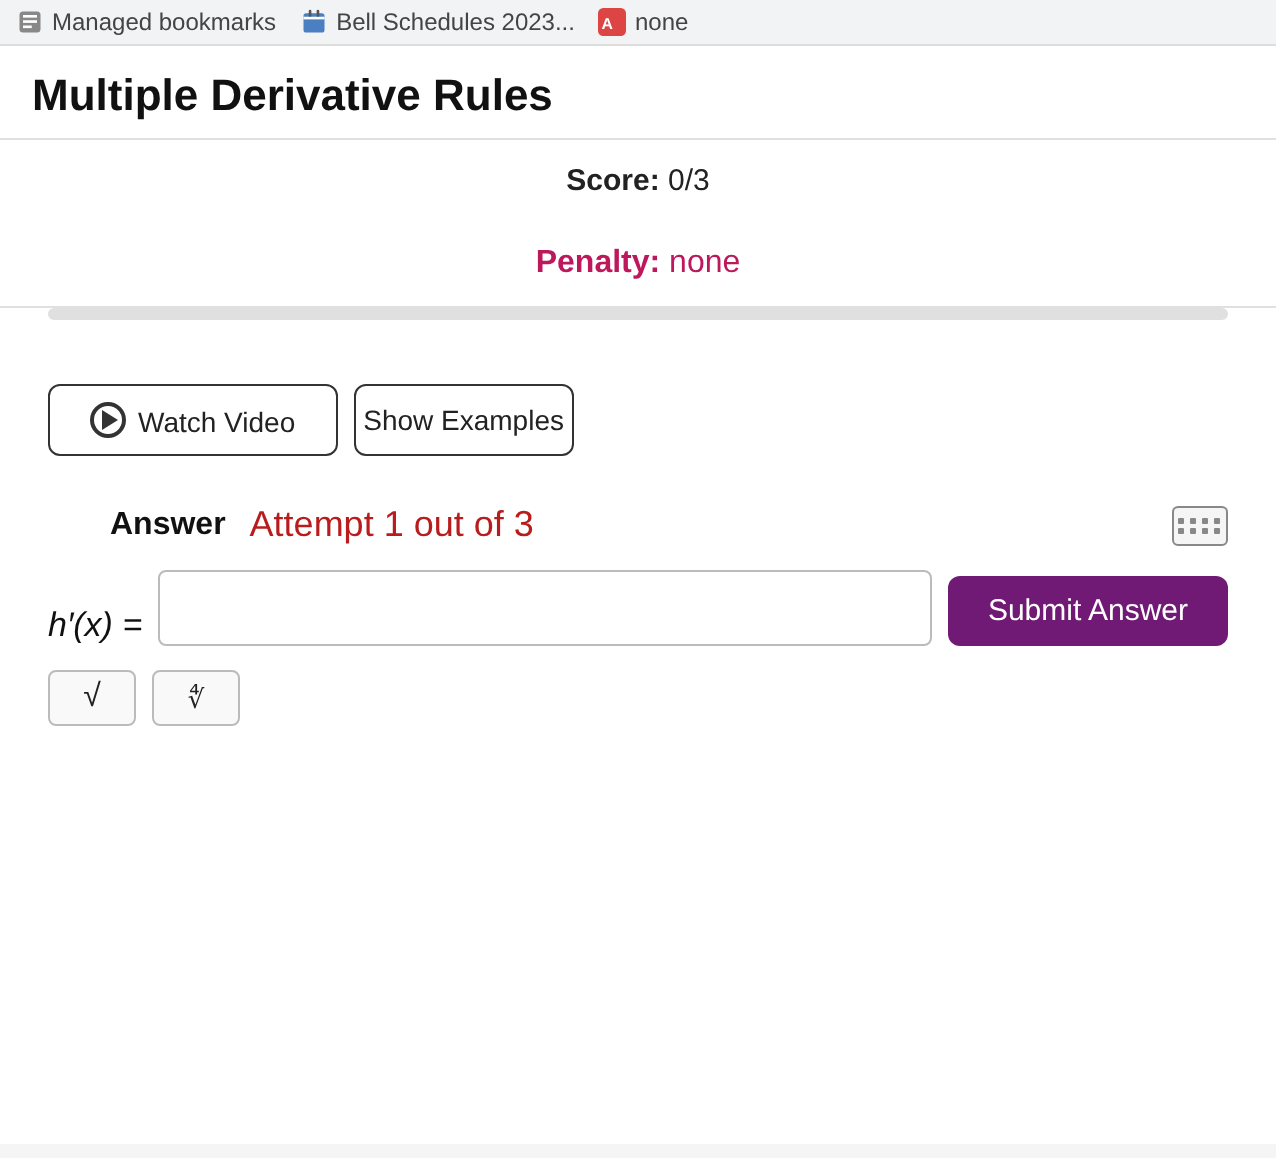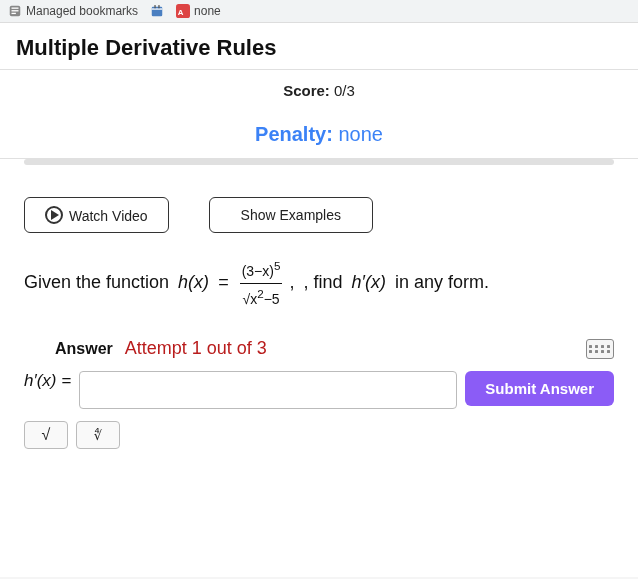--- a/index.html
+++ b/index.html
@@ -57,22 +57,22 @@
       flex-direction: column;
     }
     .score-label {
       font-size: 15px;
       color: #222;
     }
     .score-label span {
       font-weight: normal;
     }
     .penalty-label {
-      font-size: 20px;
-      color: #3b82f6;
+      font-size: 16px;
+      color: #be185d;
     }
 
     
     .progress-bar-area {
       background: #fff;
       padding: 0 24px 12px 24px;
     }
     .progress-bar-bg {
       background: #e0e0e0;
       height: 6px;
@@ -135,27 +135,26 @@
       width: 0;
       height: 0;
       border-top: 5px solid transparent;
       border-bottom: 5px solid transparent;
       border-left: 8px solid #333;
       margin-left: 2px;
     }
     .show-examples-btn {
       border: 1.5px solid #333;
       border-radius: 6px;
-      padding: 8px 31px;
+      padding: 8px 4px;
       background: #fff;
       font-size: 14px;
       color: #222;
       cursor: pointer;
       font-weight: 500;
-      margin-left: 32px;
     }
 
     
     .math-question {
       font-size: 18px;
       color: #111;
       line-height: 1.6;
       margin-bottom: 28px;
     }
     .fraction {
@@ -220,48 +219,48 @@
       width: 3px;
       height: 3px;
       background: #888;
       border-radius: 0.5px;
       display: block;
     }
 
     
     .input-row {
       display: flex;
-      align-items: flex-start;
+      align-items: flex-end;
       gap: 8px;
       margin-bottom: 12px;
     }
     .h-prime-label {
       font-size: 17px;
       color: #111;
       font-style: italic;
       white-space: nowrap;
     }
     .answer-input {
       flex: 1;
       height: 38px;
       border: 1.5px solid #bbb;
       border-radius: 4px;
       padding: 6px 12px;
       font-size: 15px;
       outline: none;
       background: #fff;
     }
     .submit-btn {
-      background: #8b5cf6;
+      background: #701a75;
       color: #fff;
       border: none;
       border-radius: 6px;
       padding: 9px 20px;
       font-size: 15px;
-      font-weight: 700;
+      font-weight: 400;
       cursor: pointer;
       white-space: nowrap;
     }
 
     
     .math-buttons {
       display: flex;
       gap: 8px;
       margin-top: 4px;
     }
@@ -290,20 +289,21 @@
     </svg>
     <span>Managed bookmarks</span>
   </div>
   <div class="bookmarks-bar-item">
     <svg class="bk-icon" viewBox="0 0 16 16" fill="none">
       <rect x="2" y="3" width="12" height="11" rx="1.5" fill="#4a7fc1"></rect>
       <rect x="2" y="5" width="12" height="1.5" fill="#fff"></rect>
       <rect x="5" y="1" width="1.5" height="4" rx="0.75" fill="#555"></rect>
       <rect x="9.5" y="1" width="1.5" height="4" rx="0.75" fill="#555"></rect>
     </svg>
+    <span>Bell Schedules 2023...</span>
   </div>
   <div class="bookmarks-bar-item">
     <svg class="bk-icon" viewBox="0 0 16 16">
       <rect width="16" height="16" rx="3" fill="#d44"></rect>
       <text x="2" y="12" fill="white" font-size="9" font-weight="bold">A</text>
     </svg>
     <span>none</span>
   </div>
 </div>
 
@@ -335,33 +335,20 @@
       <button class="watch-video-btn">
         <span class="play-icon">
           <span class="play-triangle"></span>
         </span>
         <span>Watch Video</span>
       </button>
       <button class="show-examples-btn">Show Examples</button>
     </div>
   </div>
 
-  <div class="math-question">
-    <span>Given the function</span>
-    <span style="font-style:italic; font-weight:500; margin: 0 4px;">h(x)</span>
-    <span style="margin-right:4px;">=</span>
-    <span class="fraction">
-      <span class="numerator">(3−x)<sup>5</sup></span>
-      <span class="denominator">√x<sup>2</sup>−5</span>
-    </span>
-    <span>,</span>
-    <span style="margin-left:4px;">, find</span>
-    <span style="font-style:italic; font-weight:500; margin: 0 4px;">h′(x)</span>
-    <span>in any form.</span>
-  </div>
 
   <div class="answer-section">
     <div class="answer-header">
       <span class="answer-label">Answer</span>
       <span class="attempt-label">Attempt 1 out of 3</span>
       <div class="keyboard-icon-area">
         <div class="keyboard-icon">
           <div class="keyboard-dots">
             <span></span>
             <span></span>

